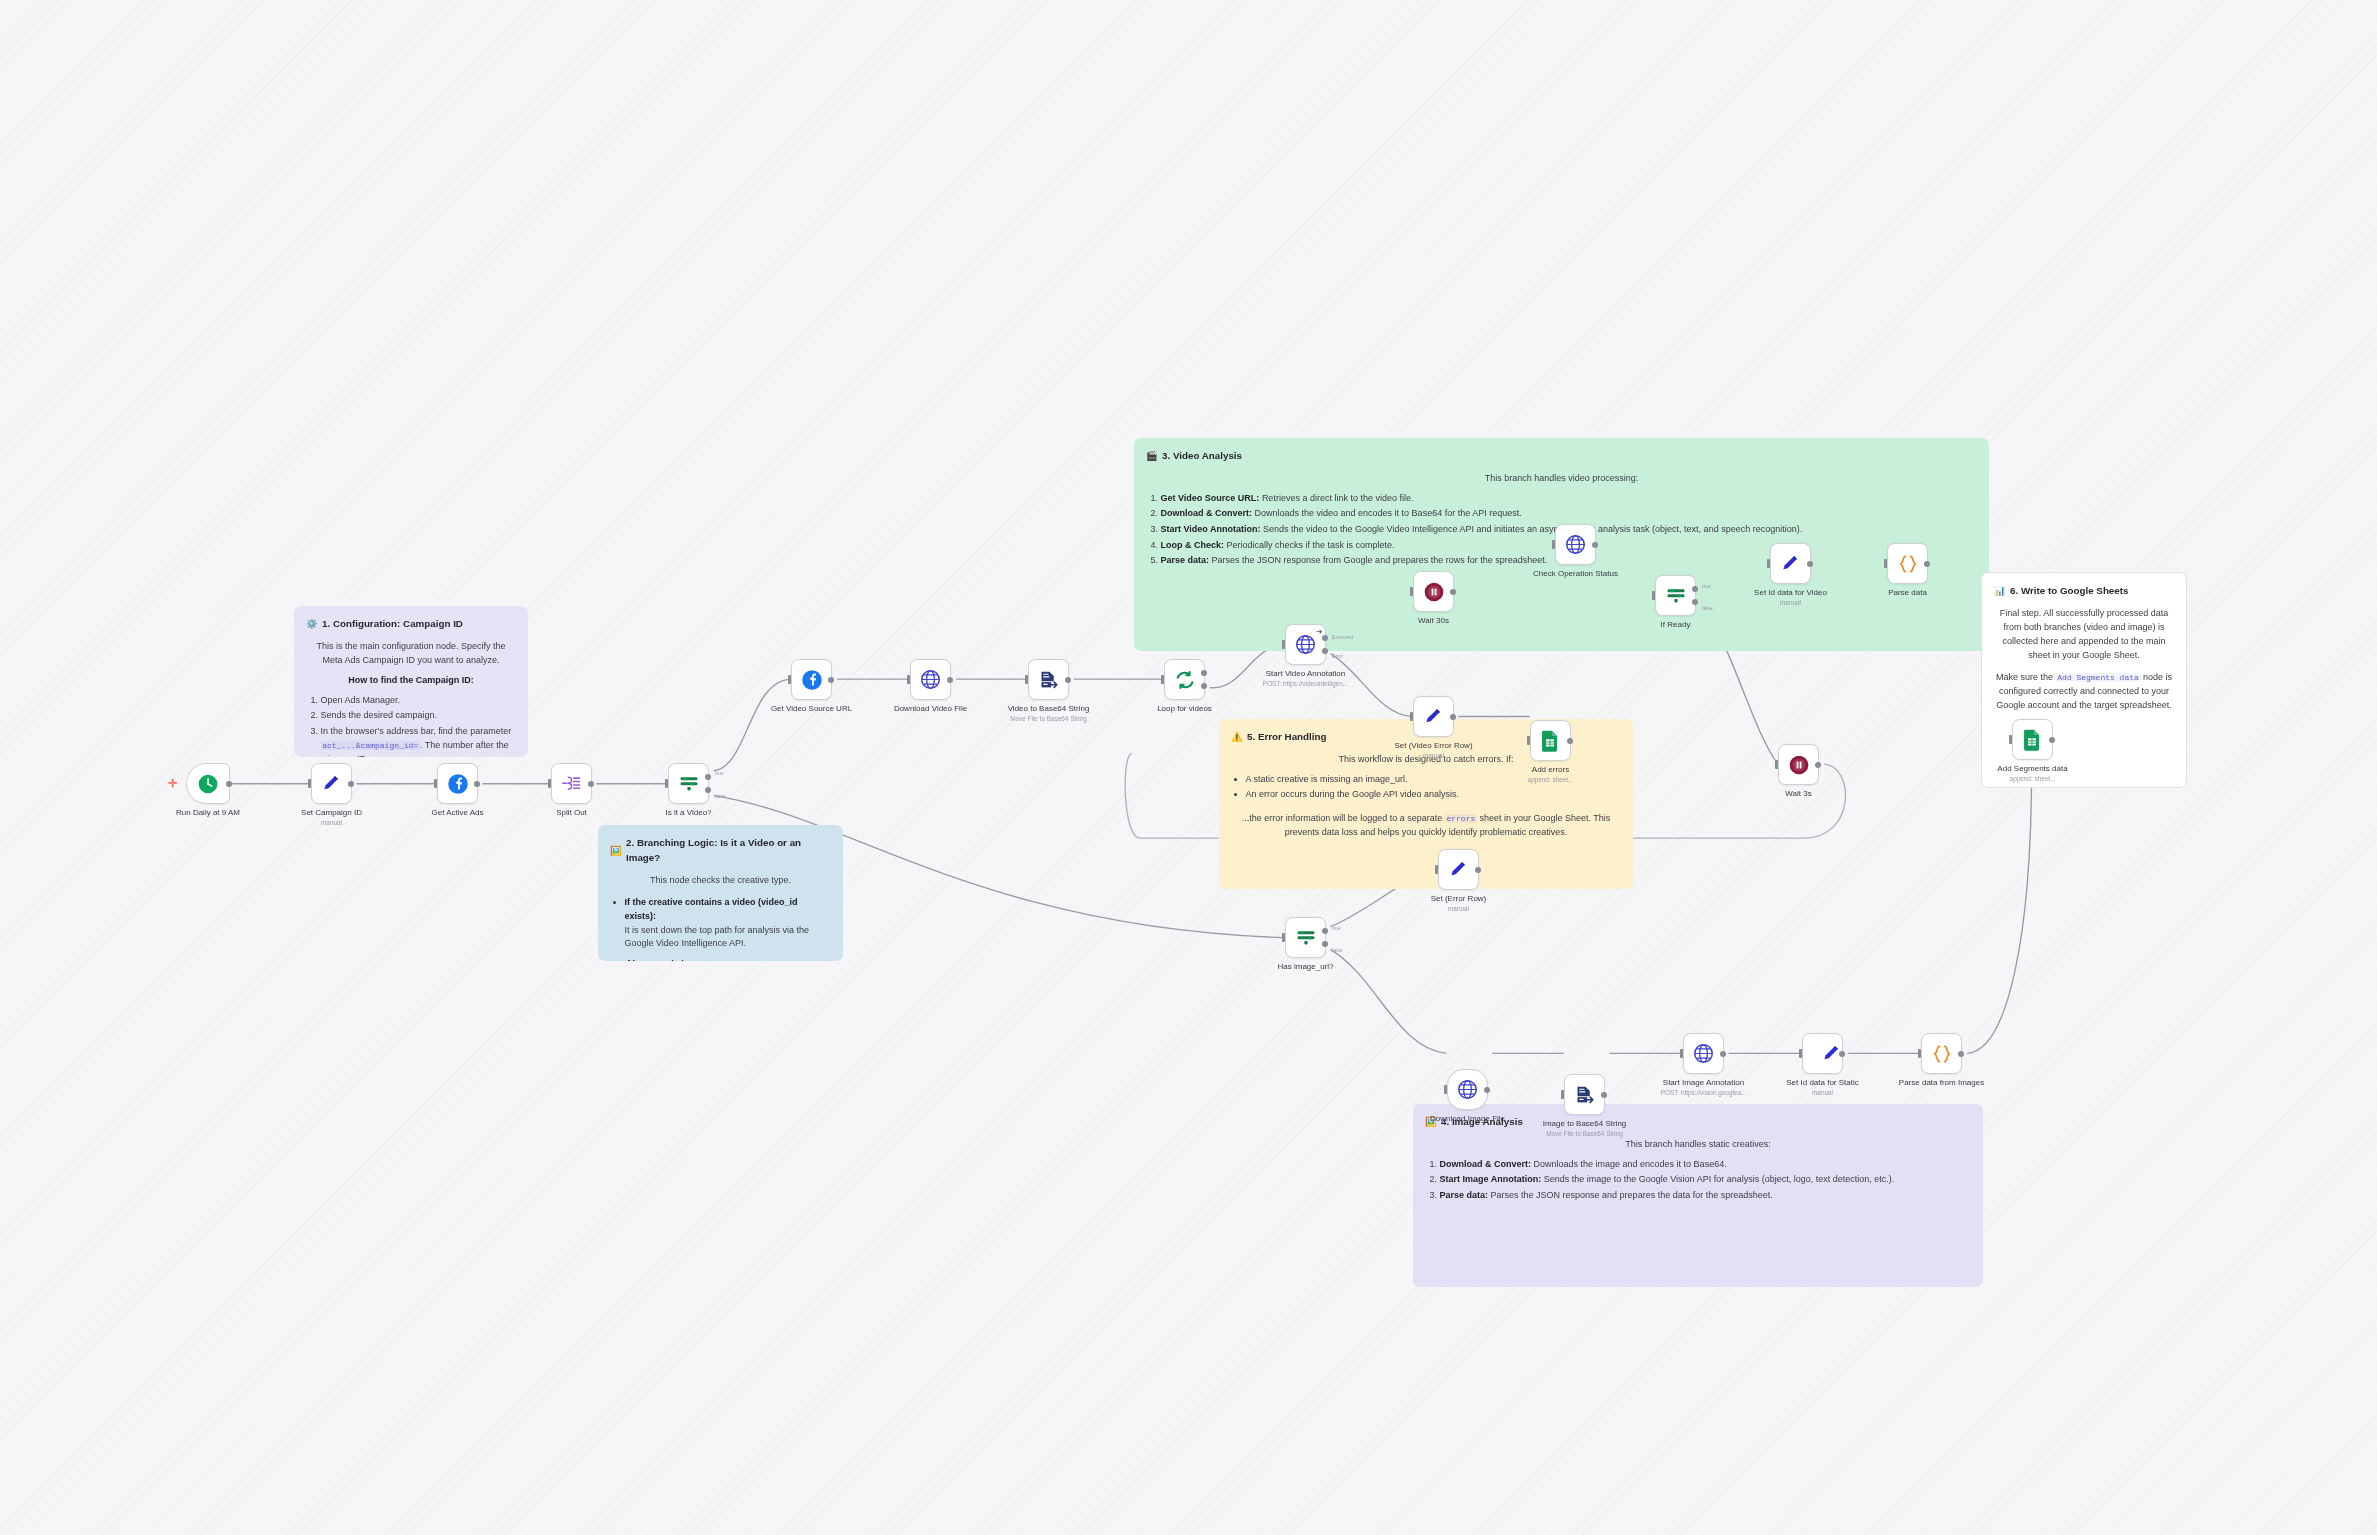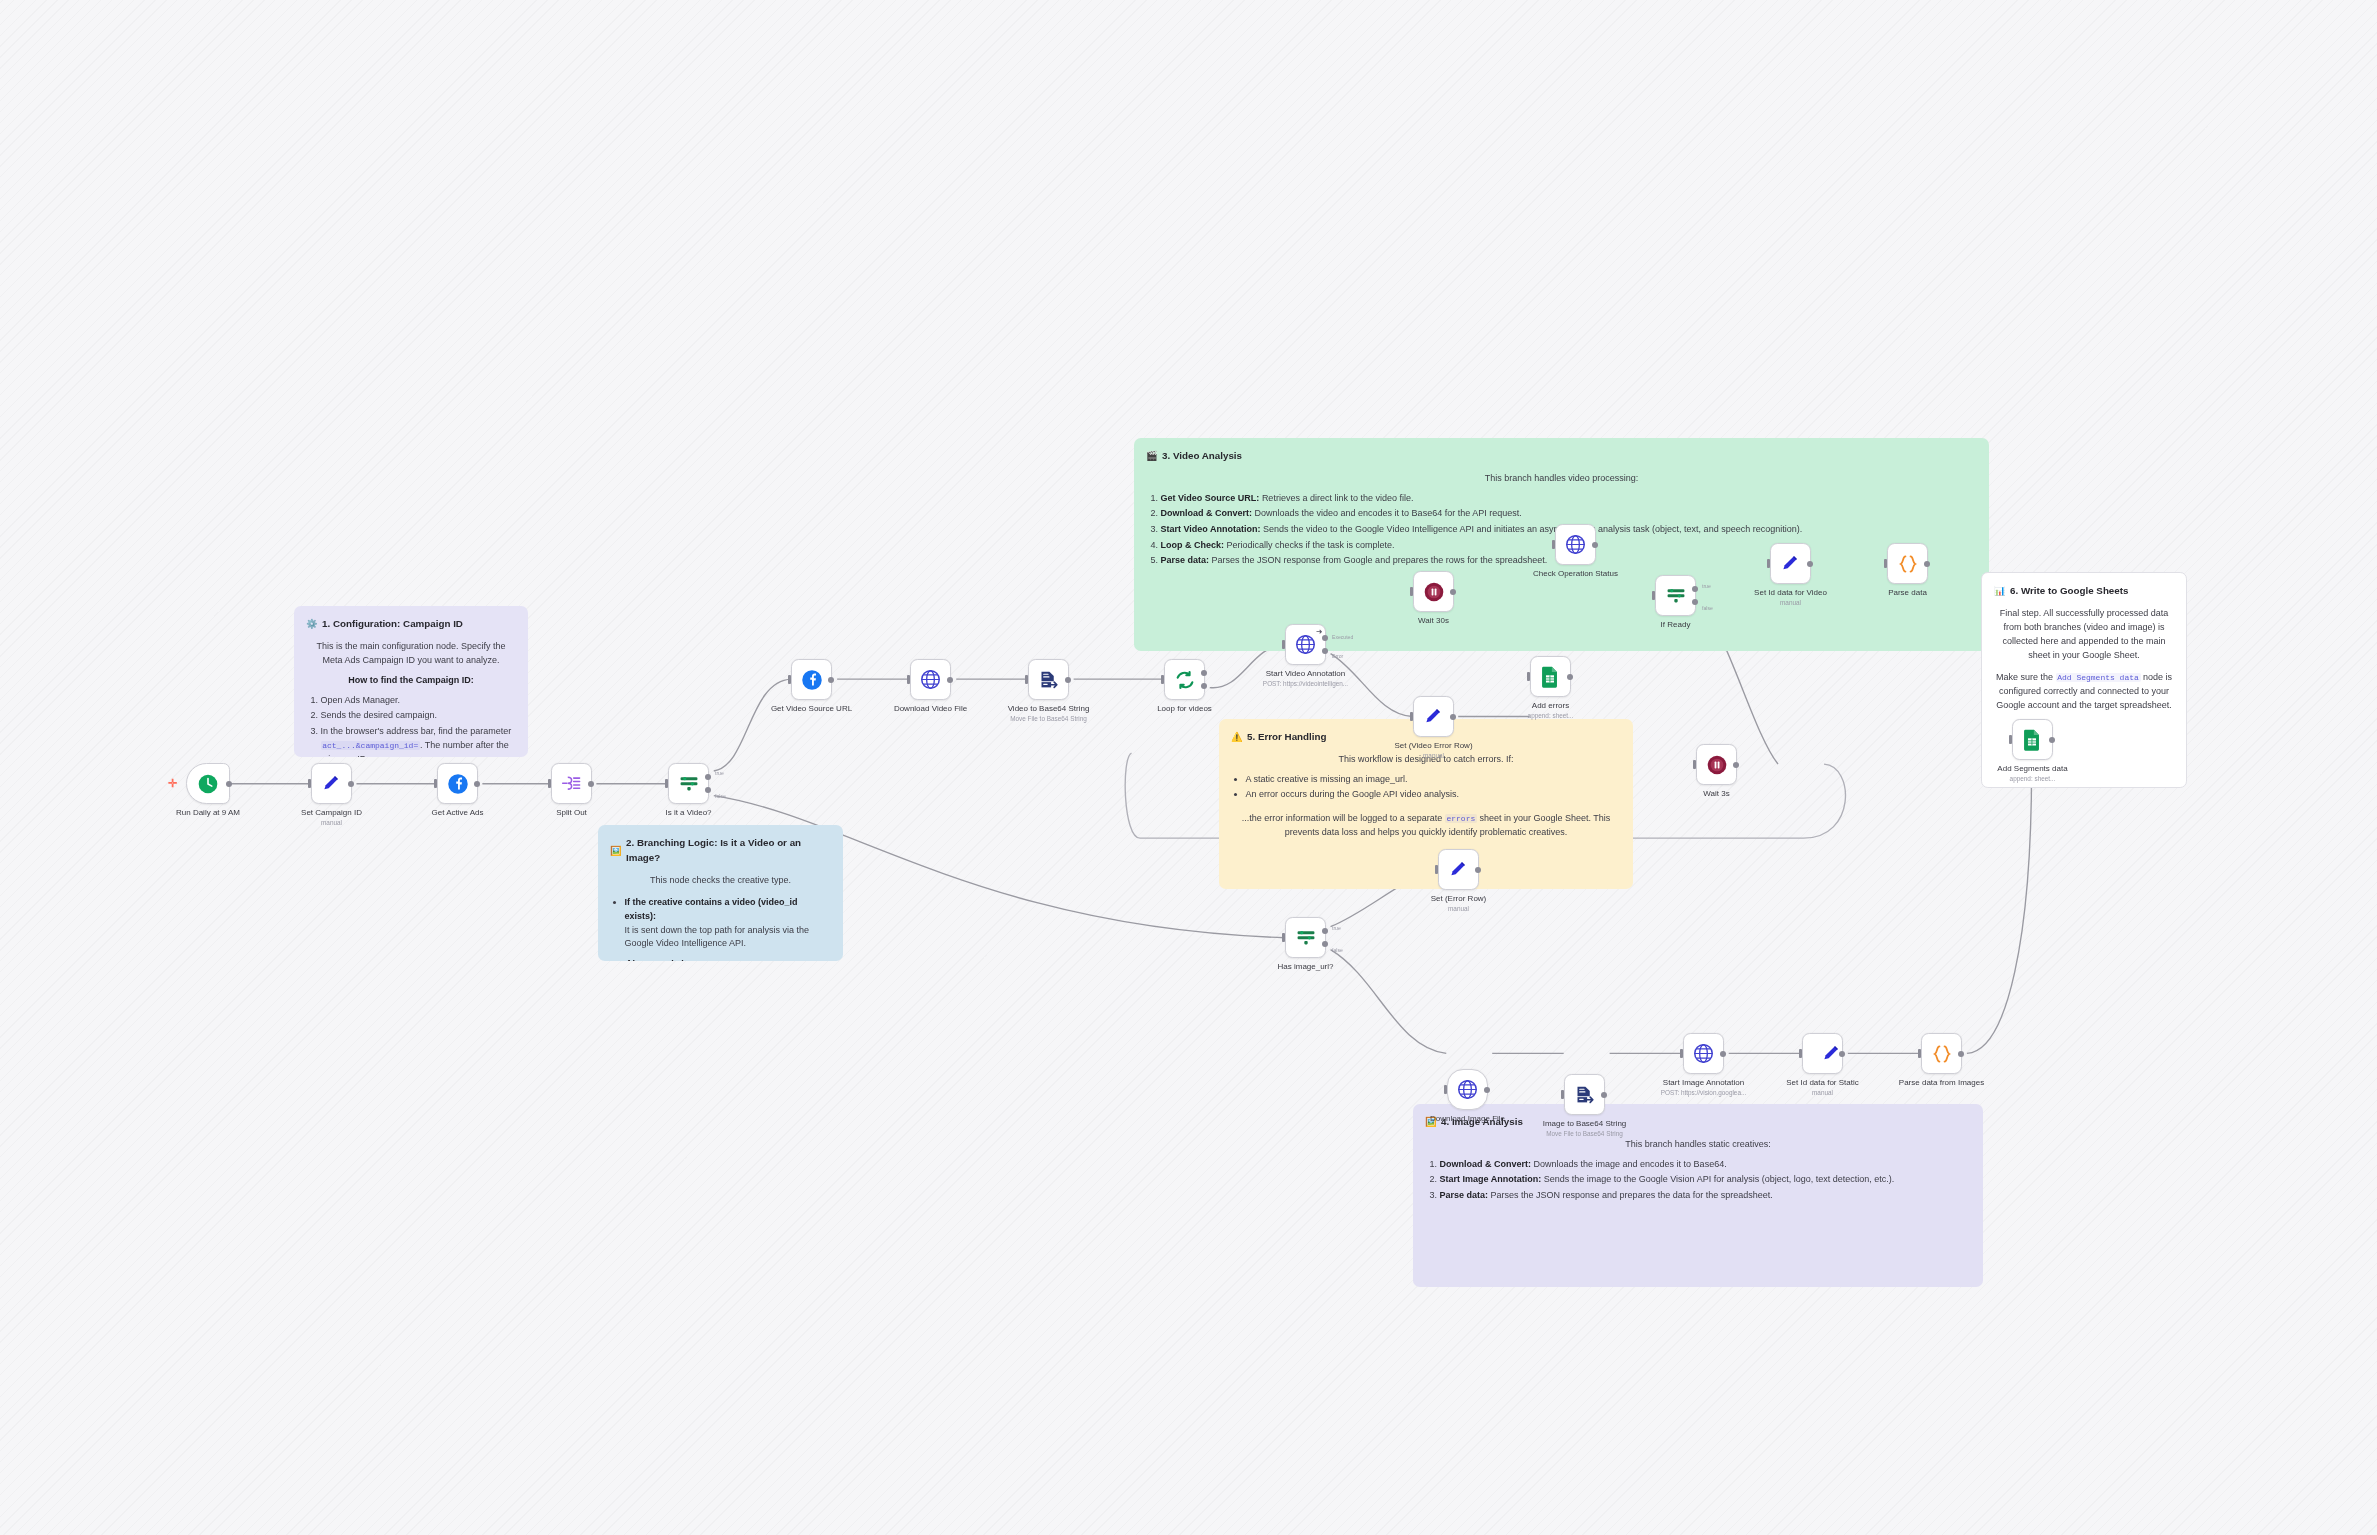--- a/index.html
+++ b/index.html
@@ -460,21 +460,21 @@
     <svg width="22" height="22" viewBox="0 0 26 26">
       <path d="M10 4 C 6.5 4, 8 11, 4.5 13 C 8 15, 6.5 22, 10 22" stroke="#f28c28" stroke-width="2.1" fill="none" stroke-linecap="round"></path>
       <path d="M16 4 C 19.5 4, 18 11, 21.5 13 C 18 15, 19.5 22, 16 22" stroke="#f28c28" stroke-width="2.1" fill="none" stroke-linecap="round"></path>
     </svg>
   </span>
   <span class="dot in"></span>
   <span class="dot"></span>
   <span class="label">Parse data</span>
 </div>
 
-<div class="node" style="left:1696px; top:744px;">
+<div class="node" style="left:1778px; top:744px;">
   <span>
     <svg width="22" height="22" viewBox="0 0 26 26">
       <circle cx="13" cy="13" r="11" fill="#8b1a3d"></circle>
       <circle cx="13" cy="13" r="7.5" fill="#a63455"></circle>
       <rect x="10.2" y="9" width="2.1" height="8" rx="0.8" fill="#fff"></rect>
       <rect x="13.8" y="9" width="2.1" height="8" rx="0.8" fill="#fff"></rect>
     </svg>
   </span>
   <span class="dot in"></span>
   <span class="dot"></span>
@@ -487,21 +487,21 @@
       <path d="M4 19 L5.5 14.5 L16 4 L19.5 7.5 L9 18 Z" fill="#2b2bd9"></path>
       <path d="M16 4 L19.5 7.5" stroke="#1a1ab0" stroke-width="1.6"></path>
     </svg>
   </span>
   <span class="dot in"></span>
   <span class="dot"></span>
   <span class="label">Set (Video Error Row)</span>
   <span class="sublabel">manual</span>
 </div>
 
-<div class="node" style="left:1530px; top:656px;">
+<div class="node" style="left:1530px; top:720px;">
   <span>
     <svg width="20.4" height="22" viewBox="0 0 22 26">
       <path d="M3 1 h10 l6 6 v17 a1.6 1.6 0 0 1 -1.6 1.6 H3 a1.6 1.6 0 0 1 -1.6 -1.6 V2.6 A1.6 1.6 0 0 1 3 1 Z" fill="#0f9d58"></path>
       <path d="M13 1 l6 6 h-6 Z" fill="#57bb8a"></path>
       <rect x="6" y="11" width="9.5" height="8.5" fill="#fff"></rect>
       <path d="M6 14 h9.5 M6 16.7 h9.5 M10.7 11 v8.5" stroke="#0f9d58" stroke-width="1"></path>
     </svg>
   </span>
   <span class="dot in"></span>
   <span class="dot"></span>

